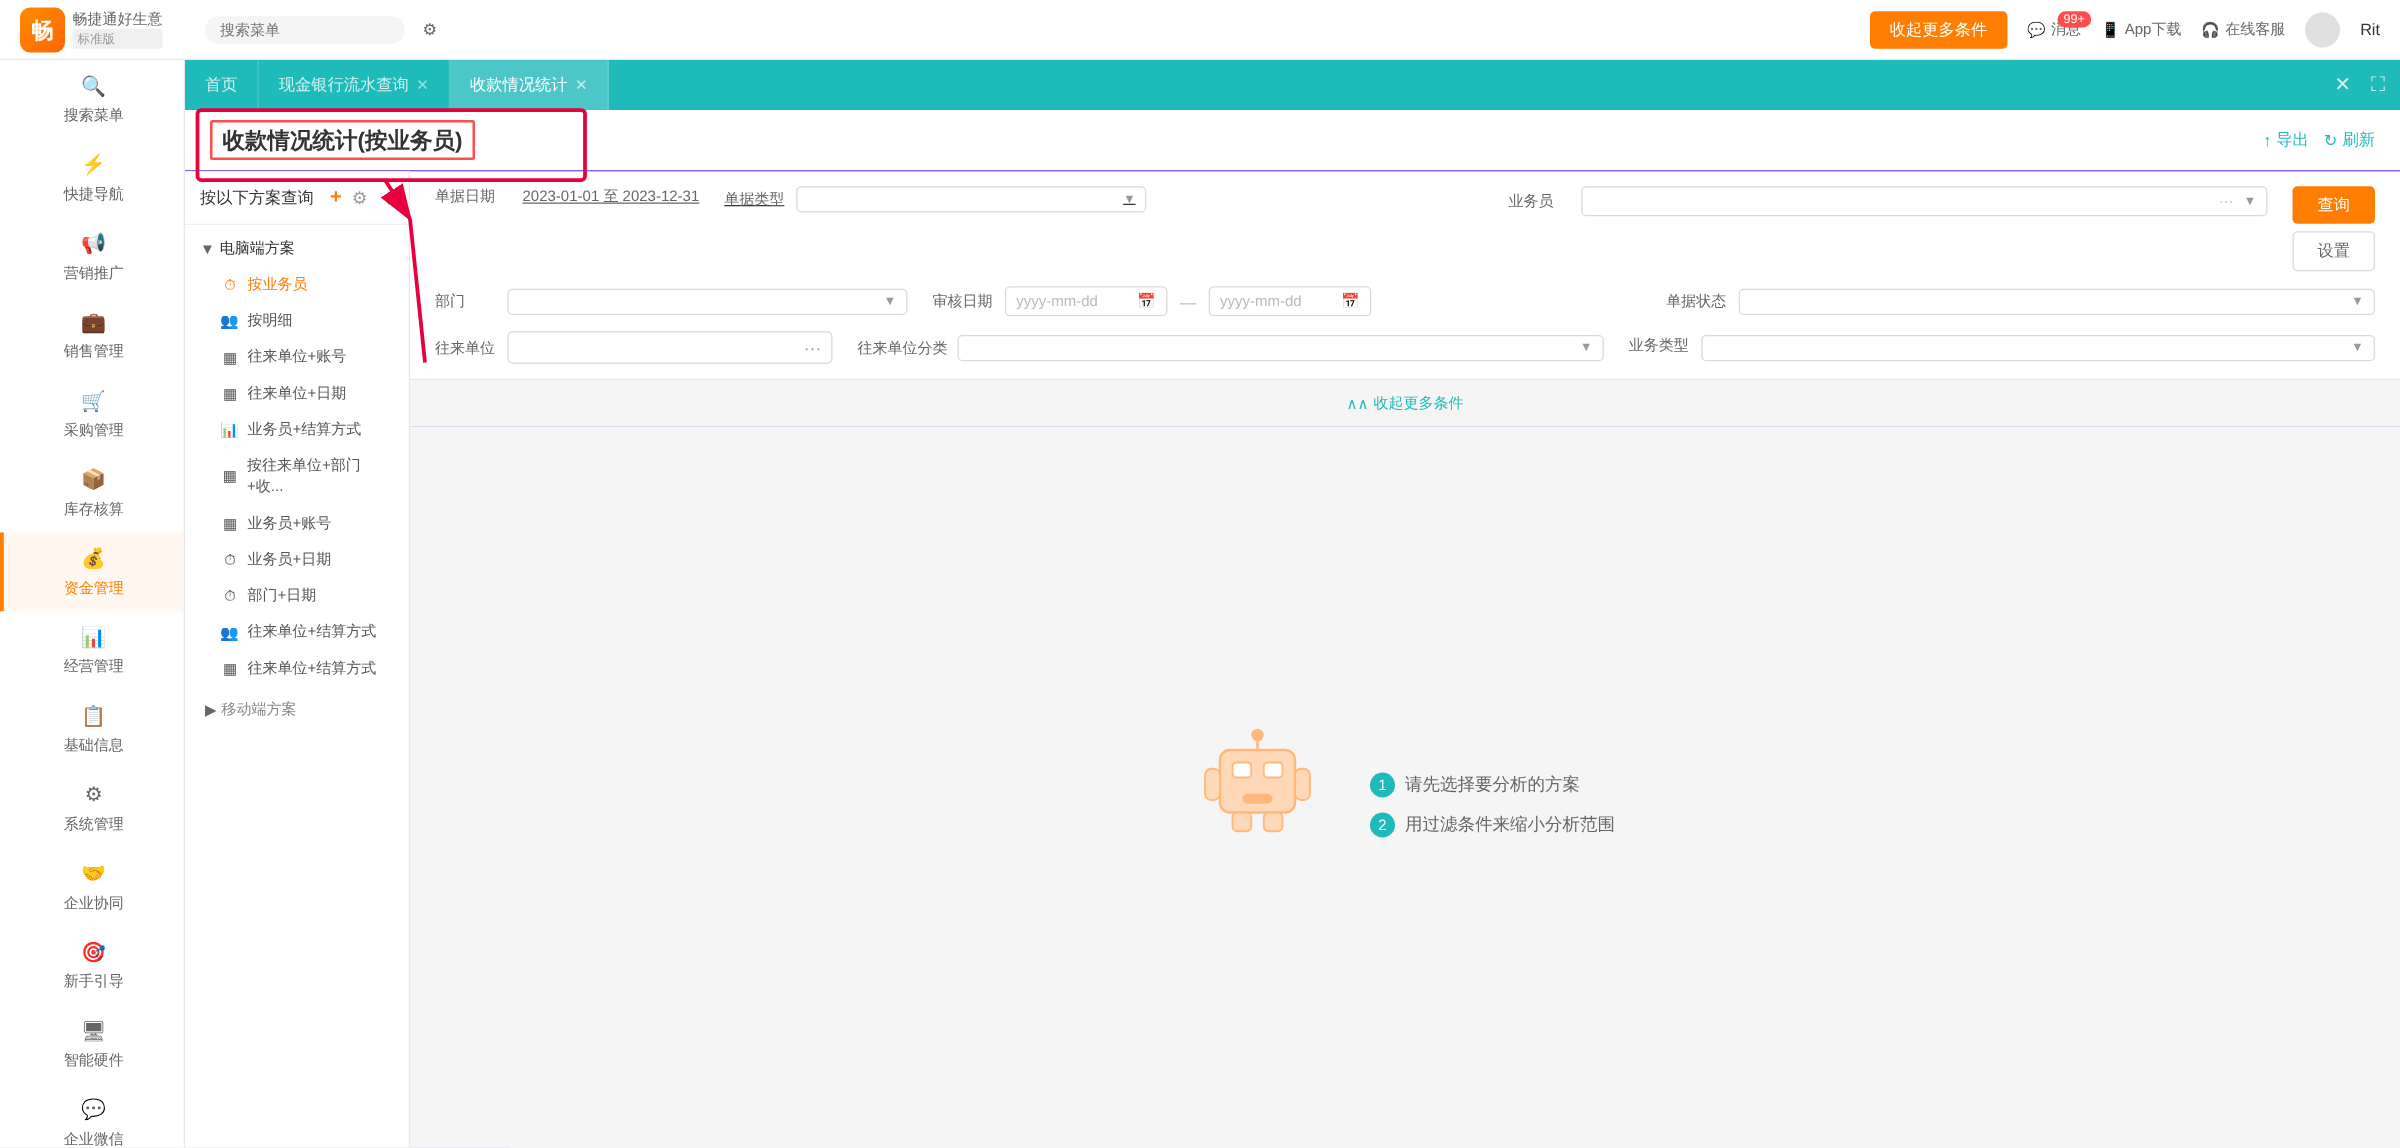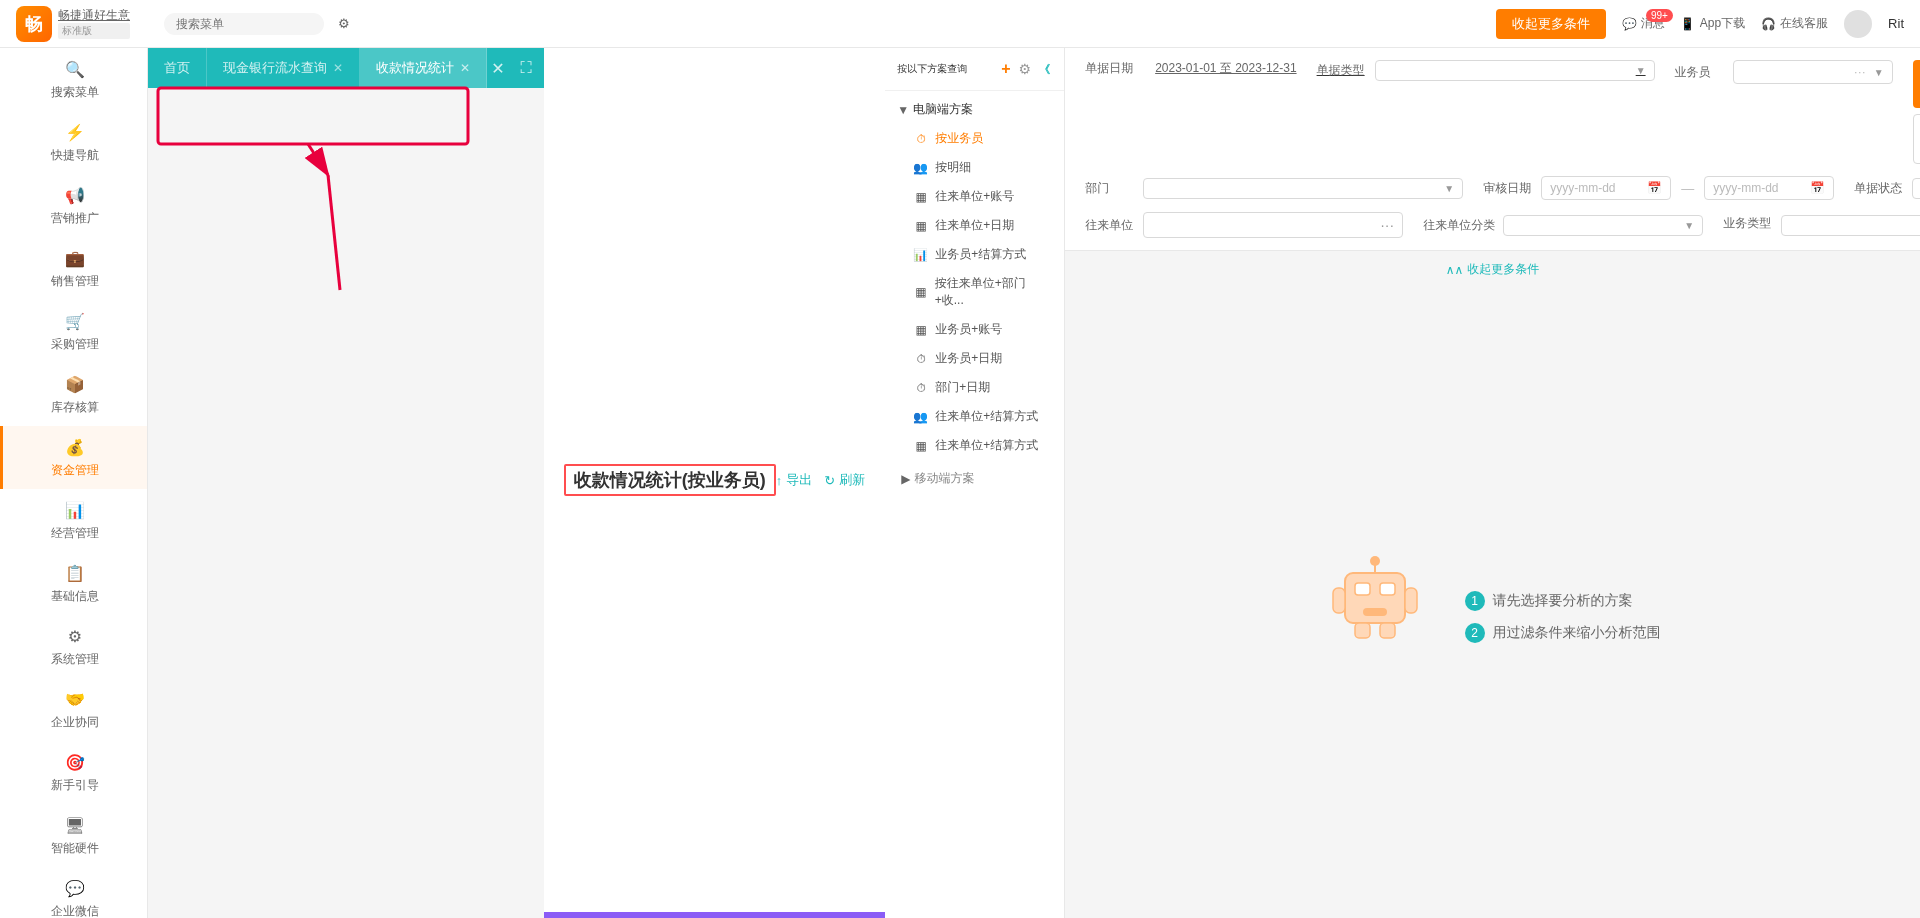--- a/index.html
+++ b/index.html
@@ -22,21 +22,21 @@
       gap: 6px;
       width: 148px;
     }
     .logo-icon {
       width: 36px; height: 36px;
       background: linear-gradient(135deg, #ff8c00, #ff6600);
       border-radius: 8px;
       display: flex; align-items: center; justify-content: center;
       color: #fff; font-size: 18px; font-weight: bold;
     }
-    .logo-text { font-size: 12px; color: #666; line-height: 1.3; text-decoration: underline; }
+    .logo-text { font-size: 12px; color: #666; line-height: 1.3; }
     .edition-badge { font-size: 10px; color: #999; background: #f0f0f0; padding: 1px 4px; border-radius: 2px; }
     .top-nav {
       flex: 1;
       display: flex;
       align-items: center;
       gap: 4px;
     }
     .top-nav-item {
       height: 32px;
       padding: 0 10px;
@@ -122,21 +122,21 @@
     .sidebar-icon {
       width: 22px; height: 22px;
       display: flex; align-items: center; justify-content: center;
       font-size: 16px;
     }
 
     
     .main-content {
       flex: 1;
       display: flex;
-      flex-direction: row;
+      flex-direction: column;
       overflow: hidden;
     }
 
     
     .tab-bar {
       background: #1fbaba;
       display: flex;
       align-items: stretch;
       height: 40px;
       position: relative;
@@ -172,21 +172,21 @@
       cursor: pointer;
       font-size: 16px;
       background: none; border: none;
       padding: 4px;
     }
 
     
     .page-header {
       background: #fff;
       padding: 8px 20px;
-      border-bottom: 6px solid #8b5cf6;
+      border-bottom: 1px solid #8b5cf6;
       display: flex;
       align-items: center;
       justify-content: space-between;
       min-height: 44px;
     }
     .page-title {
       font-size: 18px;
       font-weight: 600;
       color: #333;
       border: 2px solid #ff4d4f;
@@ -606,21 +606,21 @@
           <span>↻</span>
           <span>刷新</span>
         </button>
       </div>
     </div>
 
     <div class="body-area">
 
       <div class="left-panel">
         <div class="left-panel-header">
-          <span style="flex:1;font-size:10px;color:#333;">按以下方案查询</span>
+          <span style="flex:1;font-size:13px;color:#333;">按以下方案查询</span>
           <div class="left-panel-actions">
             <button class="panel-action-icon" style="color:#ff7d00;font-size:16px;font-weight:bold;">+</button>
             <button class="panel-action-icon">⚙</button>
             <button class="panel-action-icon" style="font-size:11px;font-weight:bold;color:#1fbaba;">《</button>
           </div>
         </div>
 
         <div class="tree-section">
           <div class="tree-group-header">
             <span style="color:#666;">▼</span>

